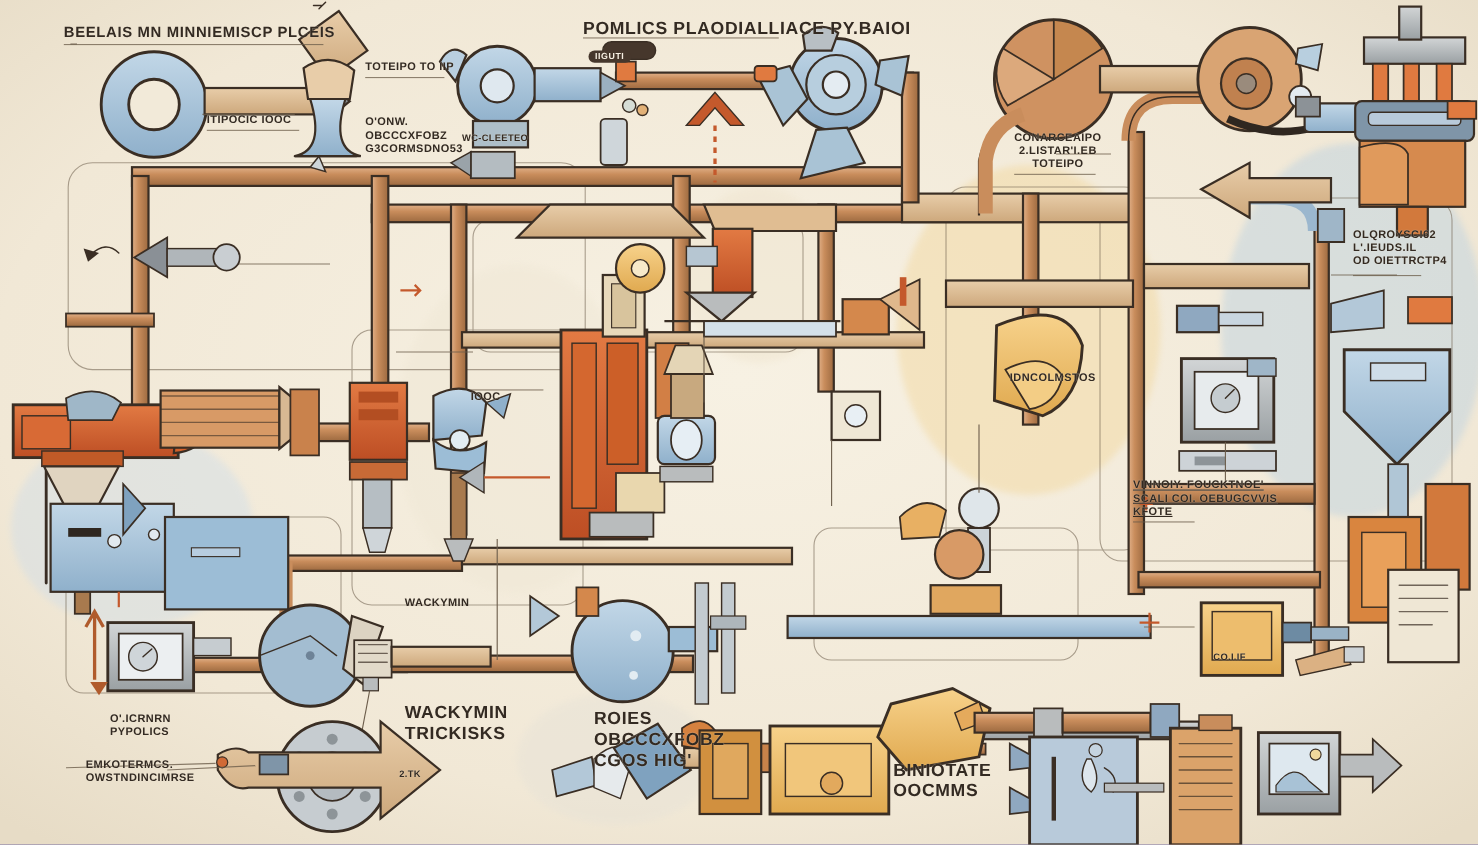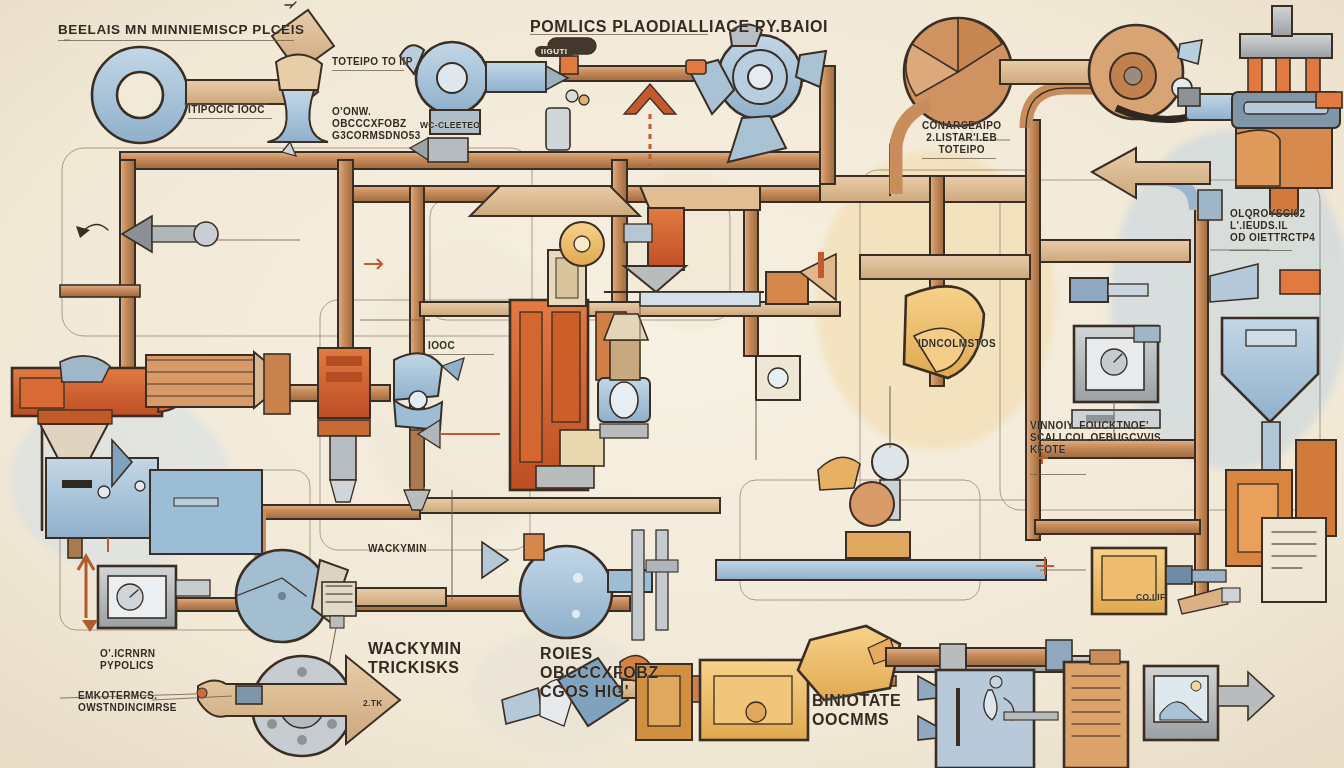--- a/index.html
+++ b/index.html
@@ -531,38 +531,38 @@
       <div class="rule" style="left: 530px; top: 34px; width: 178px;"></div>
       <div class="lbl sm" style="left: 922px; top: 120px; text-align: center;">CONARCEAIPO
 2.LISTAR'I.EB
 TOTEIPO</div>
       <div class="rule" style="left: 922px; top: 158px; width: 74px;"></div>
       <div class="lbl sm" style="left: 1230px; top: 208px;">OLQROYSCI62
 L'.IEUDS.IL
 OD OIETTRCTP4</div>
       <div class="rule" style="left: 1230px; top: 250px; width: 62px;"></div>
       <div class="lbl sm" style="left: 918px; top: 338px;">IDNCOLMSTOS</div>
-      <div class="lbl sm" style="left: 1030px; top: 420px;">VINNOIY. FOUCKTNOE'
+      <div class="lbl sm" style="left: 1030px; top: 436px; text-decoration: underline;">VINNOIY. FOUCKTNOE'
 SCALI COI. OEBUGCVVIS
 KFOTE</div>
       <div class="rule" style="left: 1030px; top: 474px; width: 56px;"></div>
-      <div class="lbl sm" style="left: 428px; top: 340px;">IOOC</div>
+      <div class="lbl sm" style="left: 428px; top: 356px;">IOOC</div>
       <div class="rule" style="left: 428px; top: 354px; width: 66px;"></div>
       <div class="lbl sm" style="left: 368px; top: 543px;">WACKYMIN</div>
       <div class="lbl md" style="left: 368px; top: 640px;">WACKYMIN
 TRICKISKS</div>
       <div class="lbl md" style="left: 540px; top: 645px;">ROIES
 OBCCCXFOBZ
 CGOS HIG'</div>
       <div class="lbl xs" style="left: 343px; top: 698px; margin-left: 20px;">2.TK</div>
       <div class="lbl sm" style="left: 100px; top: 648px;">O'.ICRNRN
 PYPOLICS</div>
       <div class="lbl sm" style="left: 78px; top: 690px;">EMKOTERMCS.
 OWSTNDINCIMRSE</div>
       <div class="lbl md" style="left: 812px; top: 692px;">BINIOTATE
 OOCMMS</div>
-      <div class="lbl xs" style="left: 1103px; top: 592px; margin-left: 33px;">CO.I.IF</div>
+      <div class="lbl xs" style="left: 1103px; top: 592px;">CO.I.IF</div>
     </div>
   <div id="chips">
       <div class="chip" style="left: 535px; top: 46px;">IIGUTI</div>
     </div>
 
 </div>
 
 </body></html>

